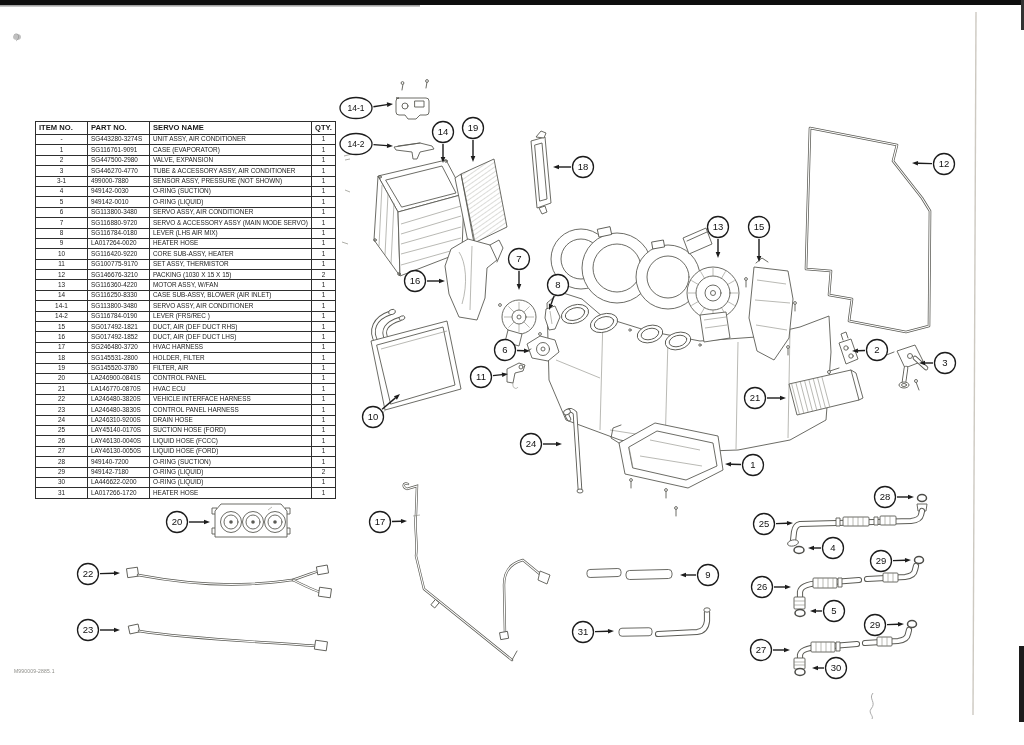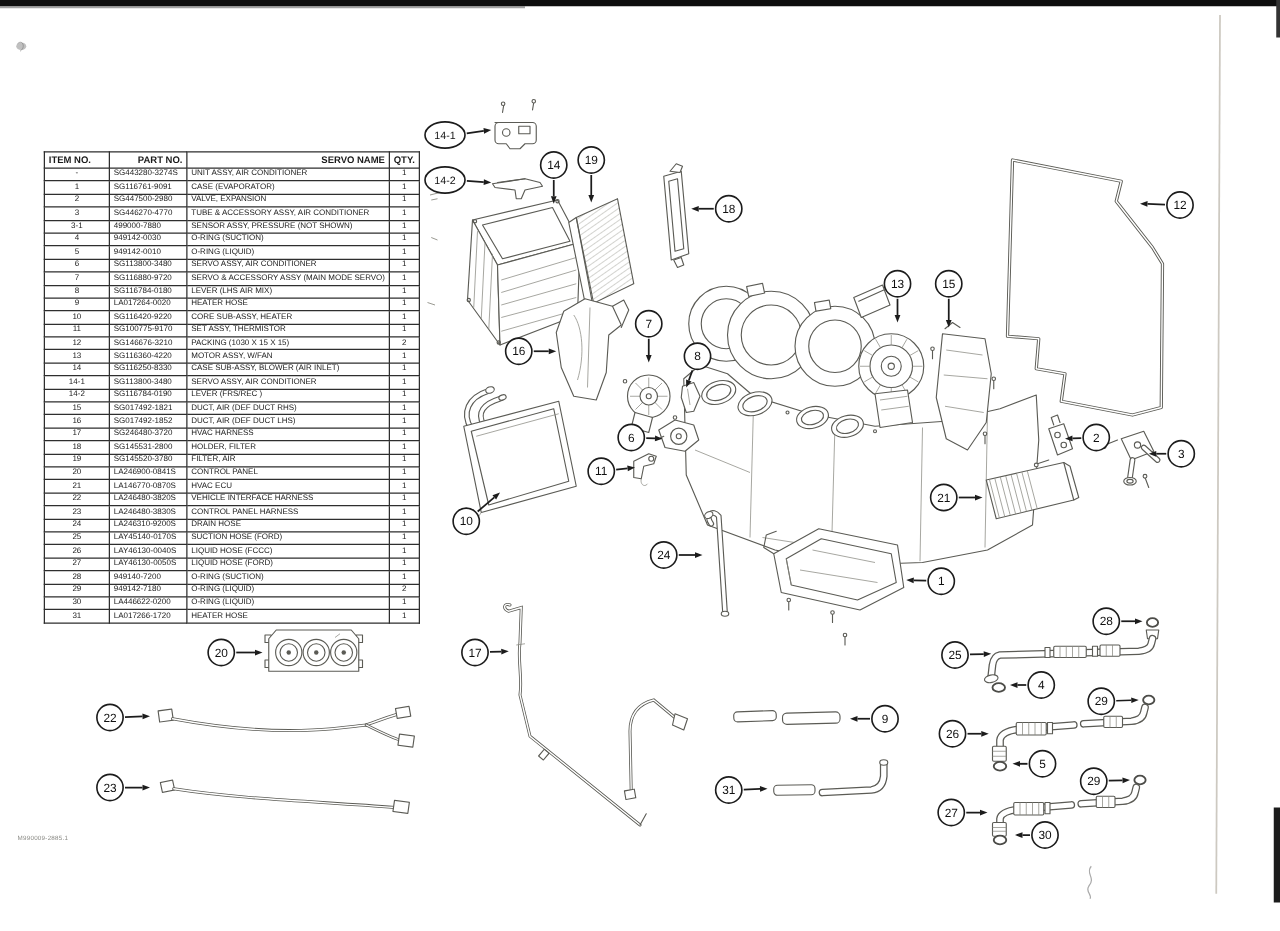--- a/index.html
+++ b/index.html
@@ -3,21 +3,21 @@
 <meta charset="utf-8">
 <style>
   html,body{margin:0;padding:0;background:#fff;}
   body{width:1024px;height:745px;position:relative;overflow:hidden;
        font-family:"Liberation Sans",sans-serif;color:#1a1a1a;}
   
   #parts-table-wrap{position:absolute;left:35px;top:88px;margin-top:33px;}
   table{border-collapse:collapse;table-layout:fixed;}
   th,td{border:1px solid #2e2e2e;white-space:nowrap;overflow:hidden;
         vertical-align:middle;padding:0 3px;line-height:1;}
-  th{font-size:7.6px;font-weight:bold;text-align:right;height:12px;}
+  th{font-size:7.6px;font-weight:bold;text-align:left;height:12px;}
   td{font-size:6.4px;height:9.4px;}
   td.c0{text-align:center;}
   td.c1{text-align:left;}
   td.c2{text-align:left;}
   td.c3{text-align:center;}
   th.h0,th.h3{text-align:left;}
   #footer-note{position:absolute;left:14px;top:668px;font-size:5px;color:#8a8a85;letter-spacing:.2px;}
   
   .ln{fill:none;stroke:#5b5b55;stroke-width:.9;stroke-linecap:round;stroke-linejoin:round;}
   .pt{fill:#fff;stroke:#5b5b55;stroke-width:.9;stroke-linejoin:round;}

